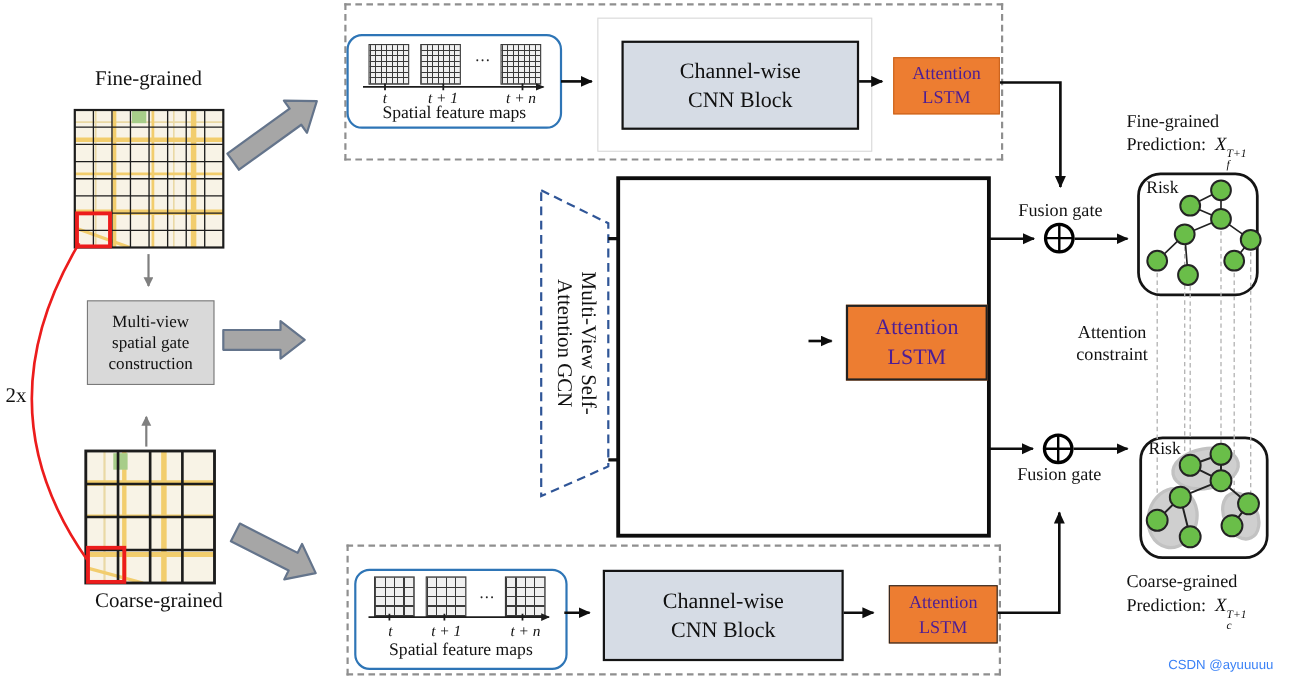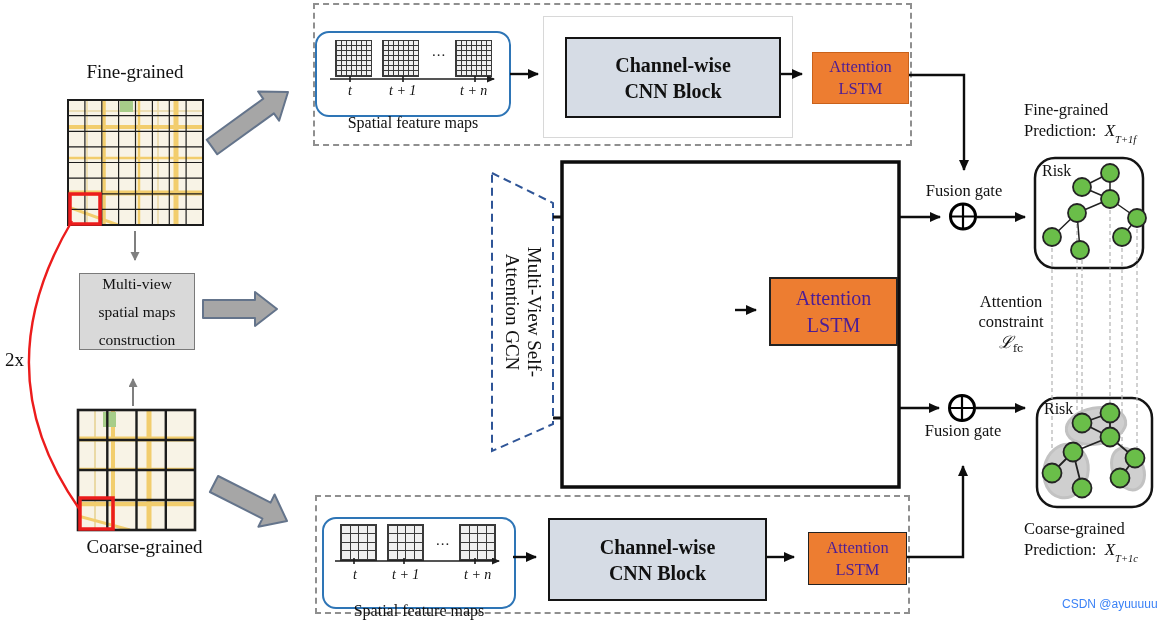--- a/index.html
+++ b/index.html
@@ -10,36 +10,36 @@
   .dashed-box{position:absolute;border:2px dashed var(--dash-border);z-index:1;background:transparent;}
   .faint-panel{position:absolute;border:1px solid #d8d8d8;z-index:1;}
   .blue-rect{position:absolute;border:2px solid var(--blue-border);border-radius:14px;z-index:1;}
   .fgrid{position:absolute;width:35px;height:35px;background-color:#f0f0f0;border:1px solid #3a3a3a;}
   .fgrid.dense{background-image:repeating-linear-gradient(0deg,#3a3a3a 0 1px,transparent 1px 5px),
                repeating-linear-gradient(90deg,#3a3a3a 0 1px,transparent 1px 5px);}
   .fgrid.coarse{background-image:repeating-linear-gradient(0deg,#3a3a3a 0 1px,transparent 1px 8.6px),
                repeating-linear-gradient(90deg,#3a3a3a 0 1px,transparent 1px 8.6px);}
   .dots{position:absolute;font-size:15px;letter-spacing:1px;color:#222;}
   .tick-lbl{position:absolute;font-style:italic;font-size:14px;white-space:nowrap;}
-  .caption{position:absolute;left:0;right:0;text-align:center;font-size:16px;margin-top:20px;}
+  .caption{position:absolute;left:0;right:0;text-align:center;font-size:16px;}
 
   .fillbox{position:absolute;display:flex;flex-direction:column;align-items:center;justify-content:center;
            text-align:center;z-index:3;}
-  .construction{background:var(--box-gray-fill);border:1.5px solid #7a7a7a;font-size:15.5px;line-height:19px;justify-content:space-between;}
-  .cnn{background:var(--cnn-fill);border:2px solid #141414;font-size:20px;line-height:26px;font-weight:bold;}
+  .construction{background:var(--box-gray-fill);border:1.5px solid #7a7a7a;font-size:15.5px;line-height:19px;}
+  .cnn{background:var(--cnn-fill);border:2px solid #141414;font-size:20px;line-height:26px;}
   .lstm{background:var(--orange);color:#4c1d95;}
   .lstm.small{font-size:16.5px;line-height:22px;border:1px solid #c9611a;}
   .lstm.big{font-size:20px;line-height:27px;border:2px solid #222;}
   .lstm.small2{font-size:16.5px;line-height:22px;border:1.5px solid #222;}
 
   .lbl{position:absolute;z-index:3;white-space:nowrap;}
   .center-lbl{text-align:center;white-space:normal;}
   .gcn-text{position:absolute;z-index:3;width:160px;height:46px;left:442px;top:289px;
             transform:rotate(90deg);text-align:center;font-size:19px;line-height:22px;}
-  .ss{display:inline-flex;flex-direction:row;font-size:10.5px;line-height:9.5px;
+  .ss{display:inline-flex;flex-direction:column;font-size:10.5px;line-height:9.5px;
       vertical-align:-7px;font-style:italic;}
   .ss sup,.ss sub{font-size:10.5px;line-height:9.5px;vertical-align:baseline;position:static;}
   .xvar{font-style:italic;font-size:17px;}
   .loss{font-family:"DejaVu Serif", serif;font-style:italic;font-size:17px;}
   .loss sub{font-size:11px;font-style:normal;}
   .watermark{font-family:"Liberation Sans", sans-serif;font-size:12px;color:#3b82f6;}
 </style>
 </head>
 <body>
 
@@ -227,21 +227,21 @@
         <circle cx="1137" cy="218" r="9"></circle>
           <circle cx="1052" cy="237" r="9"></circle>
         <circle cx="1080" cy="250" r="9"></circle>
           <circle cx="1122" cy="237" r="9"></circle>
       </g>
     </g>
   </svg>
 
   <div class="fillbox construction" style="left:79px;top:273px;width:114px;height:75px;">
     <span>Multi-view</span>
-    <span>spatial maps</span>
+    <span>spatial gate</span>
     <span>construction</span>
   </div>
   <div class="fillbox cnn" style="left:565px;top:37px;width:212px;height:77px;">
     <span>Channel-wise</span>
     <span>CNN Block</span>
   </div>
   <div class="fillbox cnn" style="left:548px;top:518px;width:215px;height:79px;">
     <span>Channel-wise</span>
     <span>CNN Block</span>
   </div>
@@ -279,21 +279,20 @@
       <span class="xvar"><span>X</span><span class="ss">
             <sup>T+1</sup>
             <sub>f</sub>
           </span></span>
     </div>
   </div>
 
   <div class="lbl center-lbl" style="left:957px;top:292px;width:108px;font-size:16.5px;line-height:20px;">
     <div>Attention</div>
     <div>constraint</div>
-    <div class="loss"><span>ℒ</span><sub>fc</sub></div>
   </div>
 
   <div class="lbl" style="left:1024px;top:518px;font-size:16.5px;line-height:21px;">
     <div>Coarse-grained</div>
     <div><span>Prediction:</span>&nbsp;
       <span class="xvar"><span>X</span><span class="ss">
             <sup>T+1</sup>
             <sub>c</sub>
           </span></span>
     </div>

